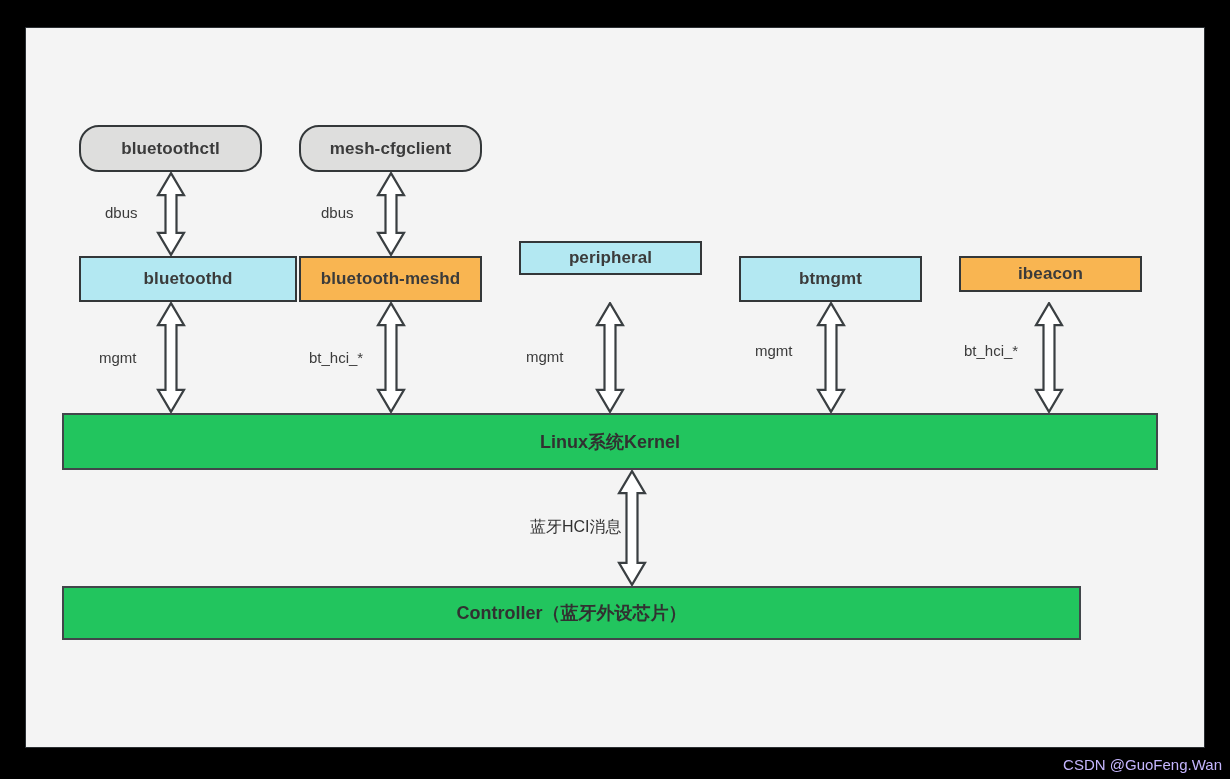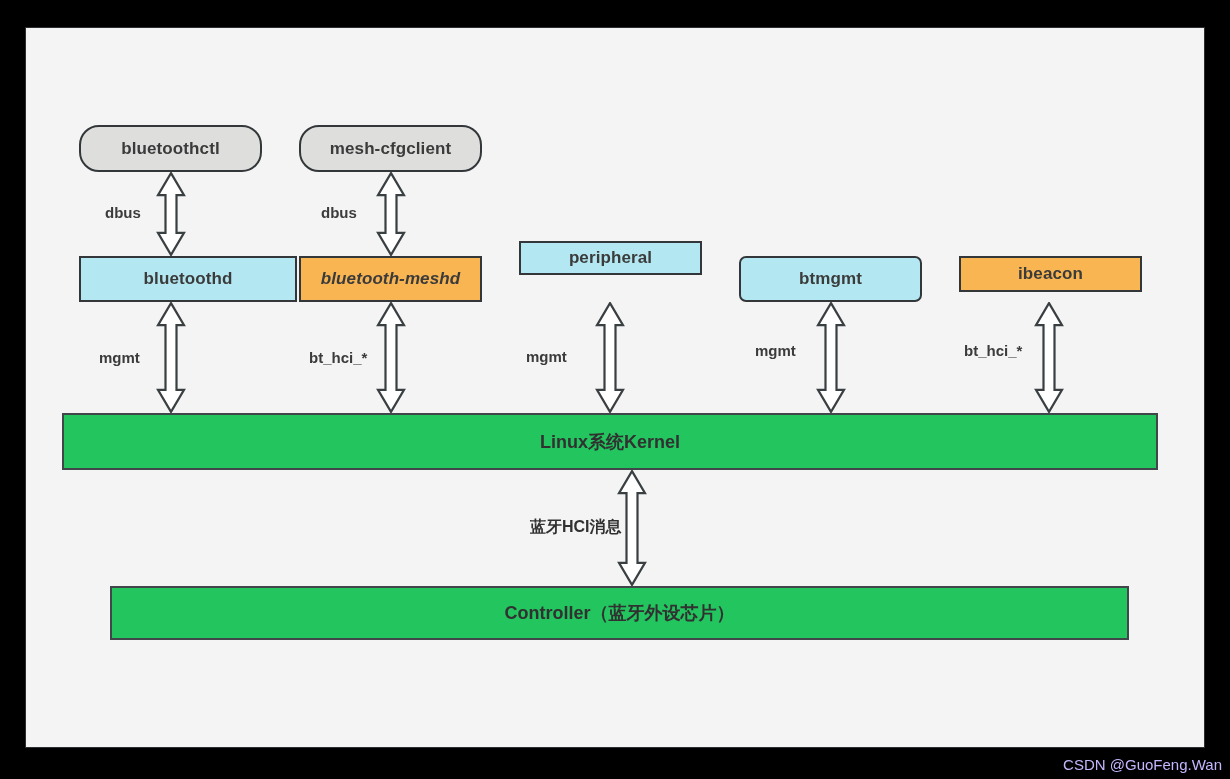--- a/index.html
+++ b/index.html
@@ -53,21 +53,21 @@
     font-size: 18px;
     color: #313131;
     white-space: nowrap;
   }
   .arrow {
     position: absolute;
   }
   .arrow svg { display: block; }
   .edge-label {
     position: absolute;
-    font-weight: bold;
+    font-weight: normal;
     font-size: 15px;
     color: #3b3b3b;
     white-space: nowrap;
   }
   .edge-label.big {
     font-size: 16px;
     color: #313131;
   }
   #watermark {
     position: absolute;
@@ -80,26 +80,26 @@
   }
 </style>
 </head>
 <body>
 
 <div id="canvas">
 
 <div class="node gray" style="left: 53px; top: 97px; width: 183px; height: 47px;">bluetoothctl</div>
     <div class="node gray" style="left: 273px; top: 97px; width: 183px; height: 47px;">mesh-cfgclient</div>
     <div class="node cyan" style="left: 53px; top: 228px; width: 218px; height: 46px;">bluetoothd</div>
-    <div class="node orange" style="left: 273px; top: 228px; width: 183px; height: 46px; font-style: italic;">bluetooth-meshd</div>
+    <div class="node orange" style="left: 273px; top: 228px; width: 183px; height: 46px;">bluetooth-meshd</div>
     <div class="node cyan" style="left: 493px; top: 213px; width: 183px; height: 34px;">peripheral</div>
-    <div class="node cyan" style="left: 713px; top: 228px; width: 183px; height: 46px; border-radius: 7px;">btmgmt</div>
+    <div class="node cyan" style="left: 713px; top: 228px; width: 183px; height: 46px;">btmgmt</div>
     <div class="node orange" style="left: 933px; top: 228px; width: 183px; height: 36px;">ibeacon</div>
     <div class="bar" style="left: 36px; top: 385px; width: 1096px; height: 57px;">Linux系统Kernel</div>
-    <div class="bar" style="left: 36px; top: 558px; width: 1019px; height: 54px; margin-left: 48px;">Controller（蓝牙外设芯片）</div>
+    <div class="bar" style="left: 36px; top: 558px; width: 1019px; height: 54px;">Controller（蓝牙外设芯片）</div>
     <div class="arrow" style="left: 130px; top: 144px;">
       <svg width="30" height="84" viewBox="0 0 30 84">
         <polygon points="15.0,1.1 28.0,23.1 20.5,23.1 20.5,60.9 28.0,60.9 15.0,82.9 2.0,60.9 9.5,60.9 9.5,23.1 2.0,23.1" fill="#ffffff" stroke="#3a3f42" stroke-width="2.2" stroke-linejoin="miter"></polygon>
       </svg>
     </div>
     <div class="edge-label" style="left: 79px; top: 176px;">dbus</div>
     <div class="arrow" style="left: 350px; top: 144px;">
       <svg width="30" height="84" viewBox="0 0 30 84">
         <polygon points="15.0,1.1 28.0,23.1 20.5,23.1 20.5,60.9 28.0,60.9 15.0,82.9 2.0,60.9 9.5,60.9 9.5,23.1 2.0,23.1" fill="#ffffff" stroke="#3a3f42" stroke-width="2.2" stroke-linejoin="miter"></polygon>
       </svg>

